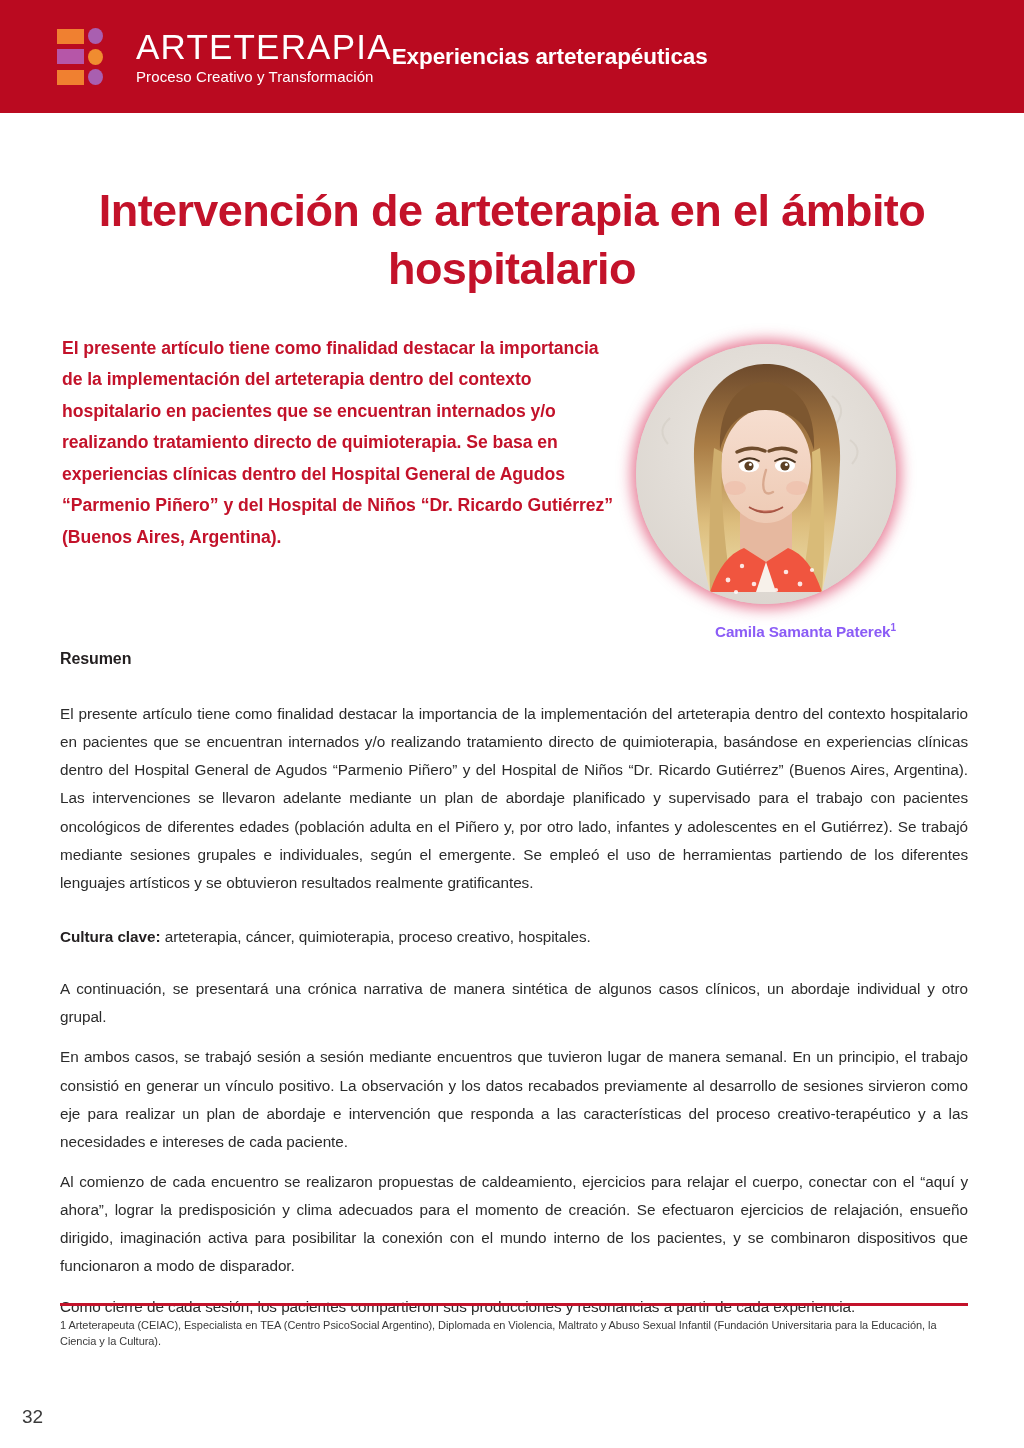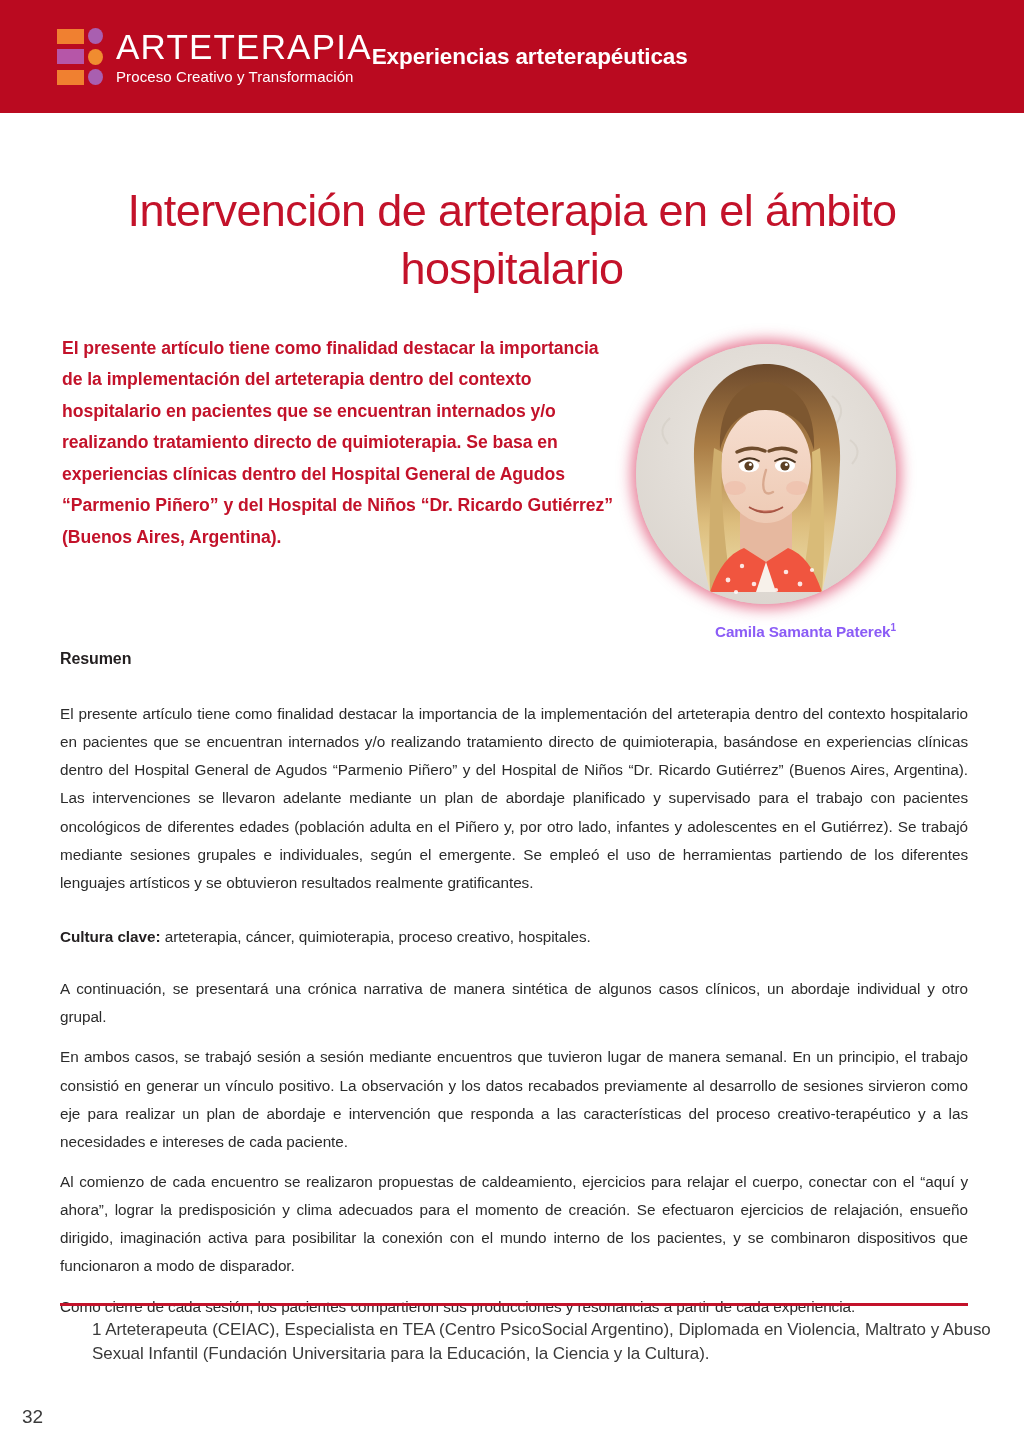--- a/index.html
+++ b/index.html
@@ -24,20 +24,21 @@
     width: 1024px;
     height: 113px;
     background: #ba0a20;
     display: flex;
     align-items: center;
   }
   .brand {
     display: flex;
     align-items: center;
     margin-left: 57px;
+    gap: 20px;
   }
   .brand-mark {
     width: 46px;
     height: 56px;
     display: flex;
     flex-direction: column;
     justify-content: space-between;
     margin-right: 13px;
   }
   .mark-row {
@@ -85,21 +86,21 @@
 
   
   .doc-title {
     position: absolute;
     left: 62px;
     top: 152px;
     width: 900px;
     text-align: center;
     color: #c3122a;
     font-size: 45px;
-    font-weight: normal;
+    font-weight: bold;
     line-height: 1.28;
     letter-spacing: -0.6px;
   }
 
   
   .lead {
     position: absolute;
     left: 62px;
     top: 333px;
     width: 560px;
@@ -174,25 +175,24 @@
     top: 1303px;
     width: 908px;
     height: 3px;
     background: #c3122a;
   }
   .footnote {
     position: absolute;
     left: 60px;
     top: 1318px;
     width: 912px;
-    font-size: 17px;
+    font-size: 11px;
     line-height: 1.42;
     color: #3a3a3a;
     letter-spacing: -0.05px;
-    margin-left: 32px;
   }
 
   .page-number {
     position: absolute;
     left: 22px;
     top: 1406px;
     font-size: 19px;
     color: #3b3b3b;
   }
 </style>

